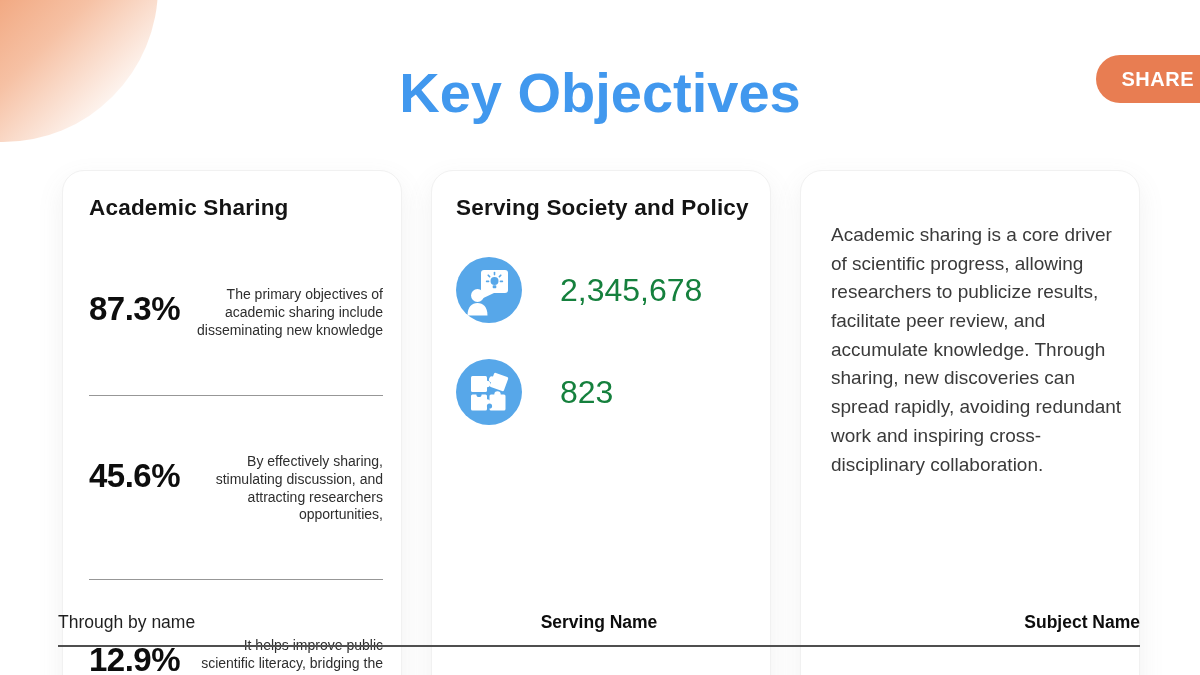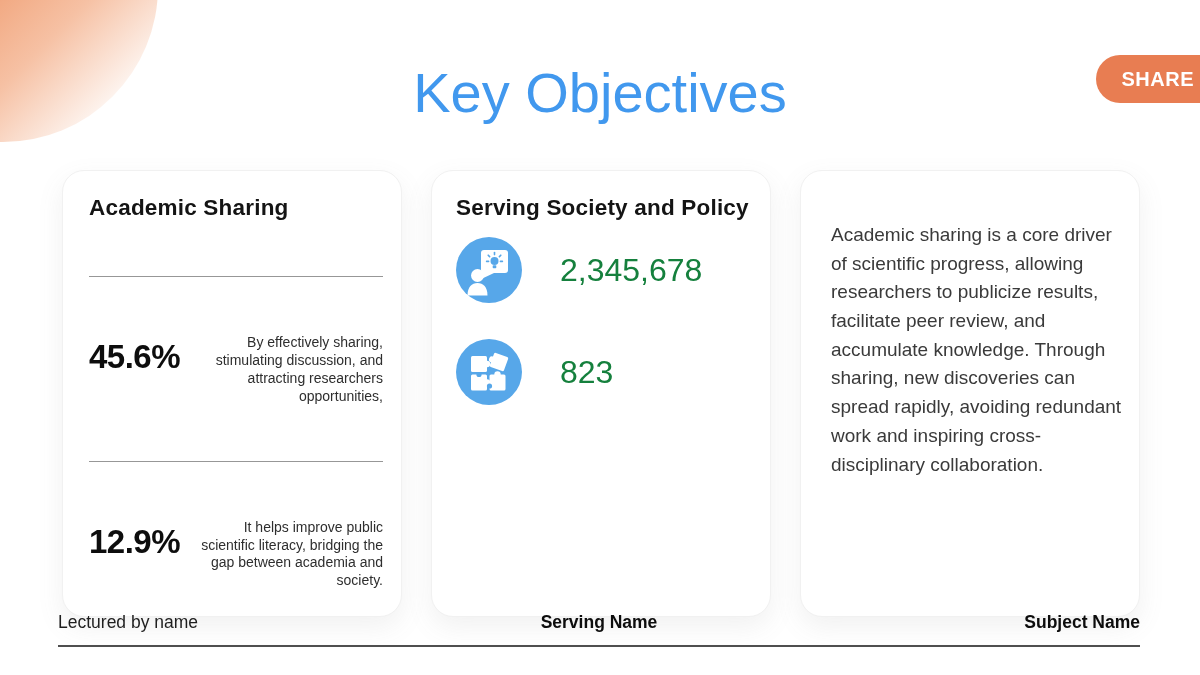--- a/index.html
+++ b/index.html
@@ -21,21 +21,21 @@
     border-radius: 50%;
     background: linear-gradient(135deg, #ef9a6d 42%, #f6c1a4 66%, #ffffff 90%);
   }
 
   
   .slide-title {
     position: absolute;
     top: 60px; left: 0; right: 0;
     text-align: center;
     font-size: 56px;
-    font-weight: 400;
+    font-weight: 700;
     letter-spacing: 0px;
     color: #4198ee;
   }
 
   
   .share-btn {
     position: absolute;
     top: 55px; right: -28px;
     height: 48px;
     padding: 0 34px 0 25px;
@@ -100,21 +100,21 @@
     color: #2e2e2e;
   }
   .stat-divider {
     border: none;
     border-top: 1px solid #979797;
     width: 100%;
   }
 
   
   .card-metrics { padding: 24px 20px 20px 24px; }
-  .card-metrics .card-title { margin-bottom: 16px; }
+  .card-metrics .card-title { margin-bottom: 36px; }
   .metric-row {
     display: flex;
     align-items: center;
     gap: 38px;
     margin-bottom: 36px;
   }
   .metric-row:last-child { margin-bottom: 0; }
   .metric-icon { width: 66px; height: 66px; flex: 0 0 66px; display: block; }
   .metric-value {
     font-size: 32px;
@@ -155,20 +155,24 @@
 
 <button class="share-btn">
   <span>SHARE</span>
 </button>
 
 <div class="cards">
 
   <section class="card card-stats">
     <h2 class="card-title">Academic Sharing</h2>
 
+    <div class="stat-row">
+      <span class="stat-value">87.3%</span>
+      <span class="stat-desc">The primary objectives of academic sharing include disseminating new knowledge</span>
+    </div>
     <hr class="stat-divider">
     <div class="stat-row">
       <span class="stat-value">45.6%</span>
       <span class="stat-desc">By effectively sharing, stimulating discussion, and attracting researchers opportunities,</span>
     </div>
     <hr class="stat-divider">
     <div class="stat-row">
       <span class="stat-value">12.9%</span>
       <span class="stat-desc">It helps improve public scientific literacy, bridging the gap between academia and society.</span>
     </div>
@@ -222,16 +226,16 @@
     </div>
   </section>
 
   <section class="card card-summary">
     <p class="summary-text">Academic sharing is a core driver of scientific progress, allowing researchers to publicize results, facilitate peer review, and accumulate knowledge. Through sharing, new discoveries can spread rapidly, avoiding redundant work and inspiring cross-disciplinary collaboration.</p>
   </section>
 
 </div>
 
 <div class="footer">
-  <span class="footer-lecturer">Lectured by name</span>
+  <span class="footer-lecturer">Through by name</span>
   <span class="footer-school">Serving Name</span>
   <span class="footer-subject">Subject Name</span>
 </div>
 
 </body></html>

